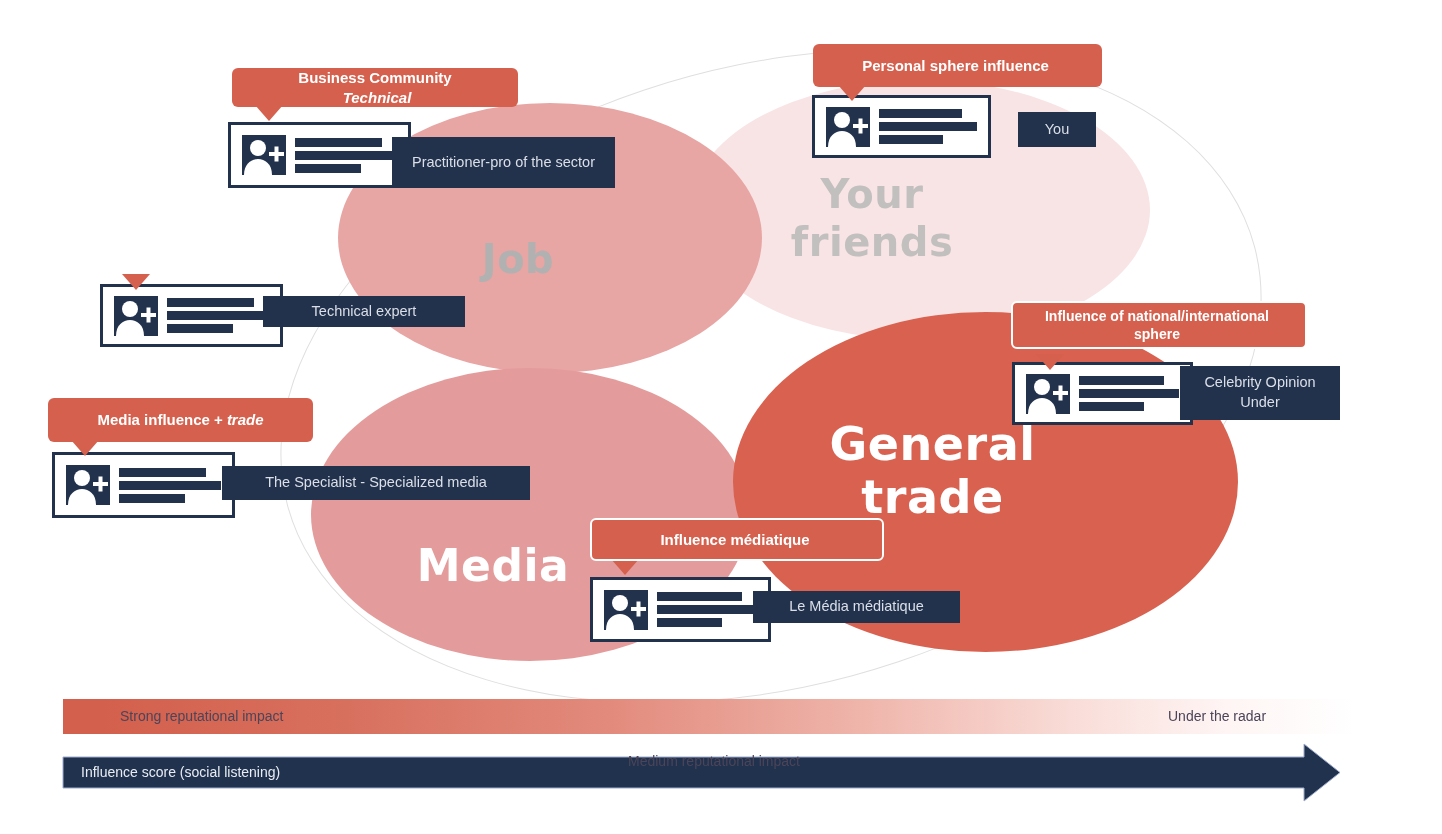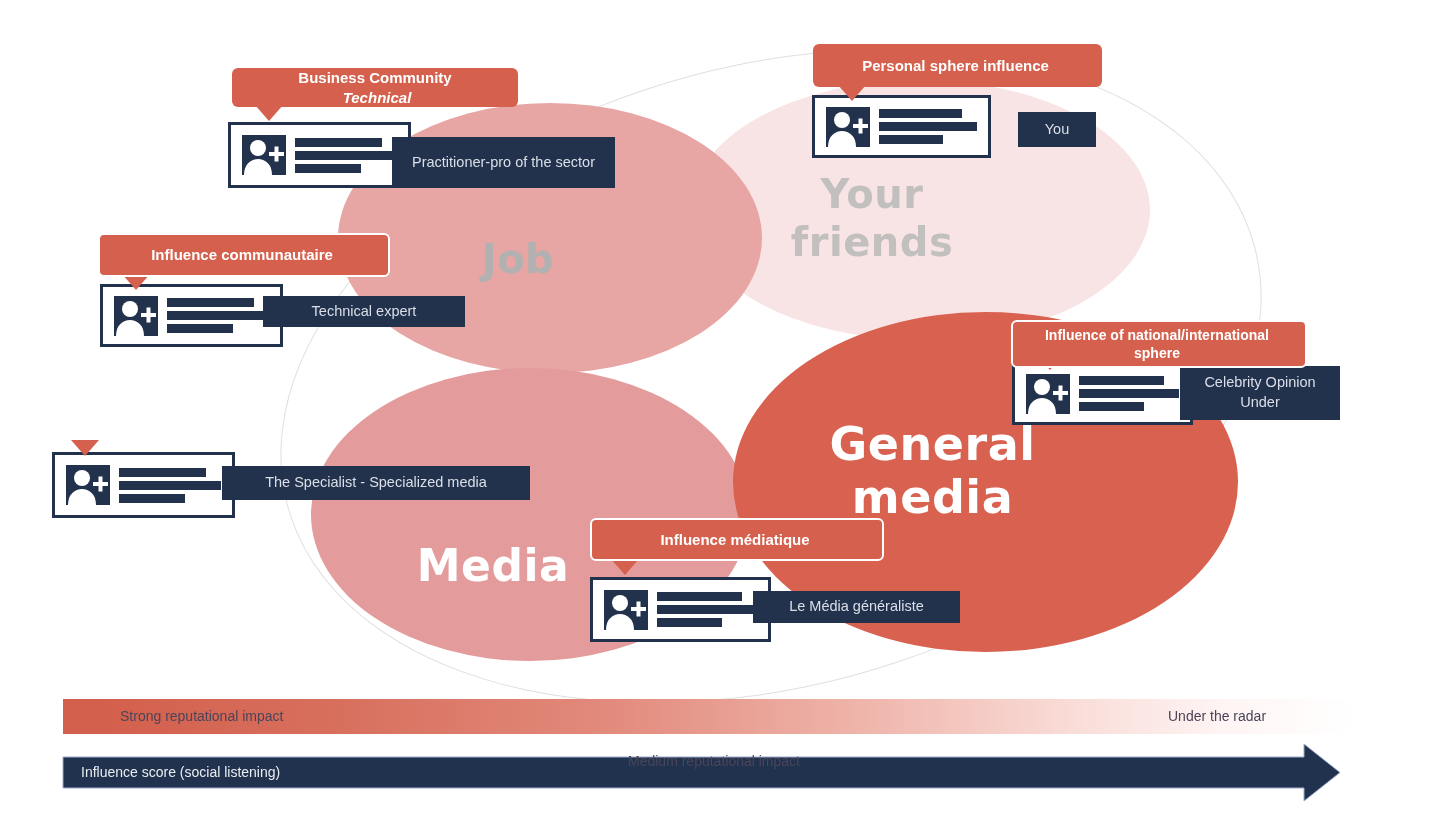--- a/index.html
+++ b/index.html
@@ -79,21 +79,21 @@
   <div class="outline-ellipse"></div>
 
   <div class="sphere" style="left:690px;top:80px;width:460px;height:260px;background:var(--friends-pink);z-index:2;"></div>
   <div class="sphere" style="left:338px;top:103px;width:424px;height:270px;background:var(--job-pink);z-index:3;"></div>
   <div class="sphere" style="left:311px;top:368px;width:438px;height:293px;background:var(--media-pink);z-index:3;"></div>
   <div class="sphere" style="left:733px;top:312px;width:505px;height:340px;background:var(--general-red);z-index:4;"></div>
 
   <div class="sphere-label" style="left:438px;top:236px;width:160px;font-size:40px;color:#b2b1b1;z-index:6;">Job</div>
   <div class="sphere-label" style="left:762px;top:170px;width:220px;font-size:40px;line-height:1.2;color:#c2bfbf;z-index:6;">Your friends</div>
   <div class="sphere-label" style="left:393px;top:540px;width:200px;font-size:44px;color:#ffffff;z-index:6;">Media</div>
-  <div class="sphere-label" style="left:805px;top:418px;width:255px;font-size:46px;line-height:1.15;color:#ffffff;z-index:6;">General media</div>
+  <div class="sphere-label" style="left:805px;top:418px;width:255px;font-size:46px;line-height:1.15;color:#ffffff;z-index:6;">General trade</div>
 
   <div class="tag" style="left:232px;top:68px;width:286px;height:39px;flex-direction:column;">
     <span>Business Community</span>
       <i>Technical</i>
   </div>
   <div class="pointer" style="left:255px;top:105px;"></div>
   <div class="card" style="left:228px;top:122px;width:183px;height:66px;">
     <svg class="badge" width="44" height="40" viewBox="0 0 44 40">
       <rect x="0" y="0" width="44" height="40" fill="#22324d"></rect>
       <circle cx="16" cy="13" r="8" fill="#fff"></circle>
@@ -102,41 +102,41 @@
       <rect x="32.5" y="11.5" width="4" height="15" fill="#fff"></rect>
     </svg>
     <div class="bars">
       <div class="bar b1"></div>
         <div class="bar b2"></div>
         <div class="bar b3"></div>
     </div>
   </div>
   <div class="persona" style="left:392px;top:137px;width:223px;height:51px;text-align:right;">Practitioner-pro of the sector</div>
 
-  <div class="tag bordered" style="left:98px;top:233px;width:292px;height:44px;">
-    <span>Influence communautaire</span>
-      <i></i>
-  </div>
   <div class="pointer" style="left:122px;top:274px;"></div>
   <div class="card" style="left:100px;top:284px;width:183px;height:63px;">
     <svg class="badge" width="44" height="40" viewBox="0 0 44 40">
       <rect x="0" y="0" width="44" height="40" fill="#22324d"></rect>
       <circle cx="16" cy="13" r="8" fill="#fff"></circle>
       <path d="M2,40 C2,29 9,24 16,24 C23,24 30,29 30,40 Z" fill="#fff"></path>
       <rect x="27" y="17" width="15" height="4" fill="#fff"></rect>
       <rect x="32.5" y="11.5" width="4" height="15" fill="#fff"></rect>
     </svg>
     <div class="bars">
       <div class="bar b1"></div>
         <div class="bar b2"></div>
         <div class="bar b3"></div>
     </div>
   </div>
   <div class="persona" style="left:263px;top:296px;width:202px;height:31px;">Technical expert</div>
 
+  <div class="tag" style="left:48px;top:398px;width:265px;height:44px;">
+    <span>Media influence +</span>
+      <i>trade</i>
+  </div>
   <div class="pointer" style="left:71px;top:440px;"></div>
   <div class="card" style="left:52px;top:452px;width:183px;height:66px;">
     <svg class="badge" width="44" height="40" viewBox="0 0 44 40">
       <rect x="0" y="0" width="44" height="40" fill="#22324d"></rect>
       <circle cx="16" cy="13" r="8" fill="#fff"></circle>
       <path d="M2,40 C2,29 9,24 16,24 C23,24 30,29 30,40 Z" fill="#fff"></path>
       <rect x="27" y="17" width="15" height="4" fill="#fff"></rect>
       <rect x="32.5" y="11.5" width="4" height="15" fill="#fff"></rect>
     </svg>
     <div class="bars">
@@ -161,21 +161,21 @@
       <rect x="32.5" y="11.5" width="4" height="15" fill="#fff"></rect>
     </svg>
     <div class="bars">
       <div class="bar b1"></div>
         <div class="bar b2"></div>
         <div class="bar b3"></div>
     </div>
   </div>
   <div class="persona" style="left:982px;top:112px;width:78px;height:35px;margin-left:36px;">You</div>
 
-  <div class="tag bordered" style="left:1011px;top:320px;width:296px;height:48px;font-size:14px;">
+  <div class="tag bordered" style="left:1011px;top:301px;width:296px;height:48px;font-size:14px;">
     <span>Influence of national/international sphere</span>
       <i></i>
   </div>
   <div class="pointer" style="left:1036px;top:354px;"></div>
   <div class="card" style="left:1012px;top:362px;width:181px;height:63px;">
     <svg class="badge" width="44" height="40" viewBox="0 0 44 40">
       <rect x="0" y="0" width="44" height="40" fill="#22324d"></rect>
       <circle cx="16" cy="13" r="8" fill="#fff"></circle>
       <path d="M2,40 C2,29 9,24 16,24 C23,24 30,29 30,40 Z" fill="#fff"></path>
       <rect x="27" y="17" width="15" height="4" fill="#fff"></rect>
@@ -201,21 +201,21 @@
       <path d="M2,40 C2,29 9,24 16,24 C23,24 30,29 30,40 Z" fill="#fff"></path>
       <rect x="27" y="17" width="15" height="4" fill="#fff"></rect>
       <rect x="32.5" y="11.5" width="4" height="15" fill="#fff"></rect>
     </svg>
     <div class="bars">
       <div class="bar b1"></div>
         <div class="bar b2"></div>
         <div class="bar b3"></div>
     </div>
   </div>
-  <div class="persona" style="left:753px;top:591px;width:207px;height:32px;">Le Média généraliste</div>
+  <div class="persona" style="left:753px;top:591px;width:207px;height:32px;">Le Média médiatique</div>
 
   <div class="gradient-bar"></div>
   <div class="impact-label" style="left:75px;margin-left:45px;">Strong reputational impact</div>
   <div class="impact-label" style="left:628px;margin-top:45px;">Medium reputational impact</div>
   <div class="impact-label" style="left:1168px;">Under the radar</div>
 
   <svg class="arrow-wrap" width="1290" height="66" viewBox="0 0 1290 66">
     <polygon points="3,17 1244,17 1244,4 1280,32.5 1244,61 1244,48 3,48" fill="#20324d" stroke="#9fabcc" stroke-width="1"></polygon>
   </svg>
   <div class="arrow-label">Influence score (social listening)</div>

